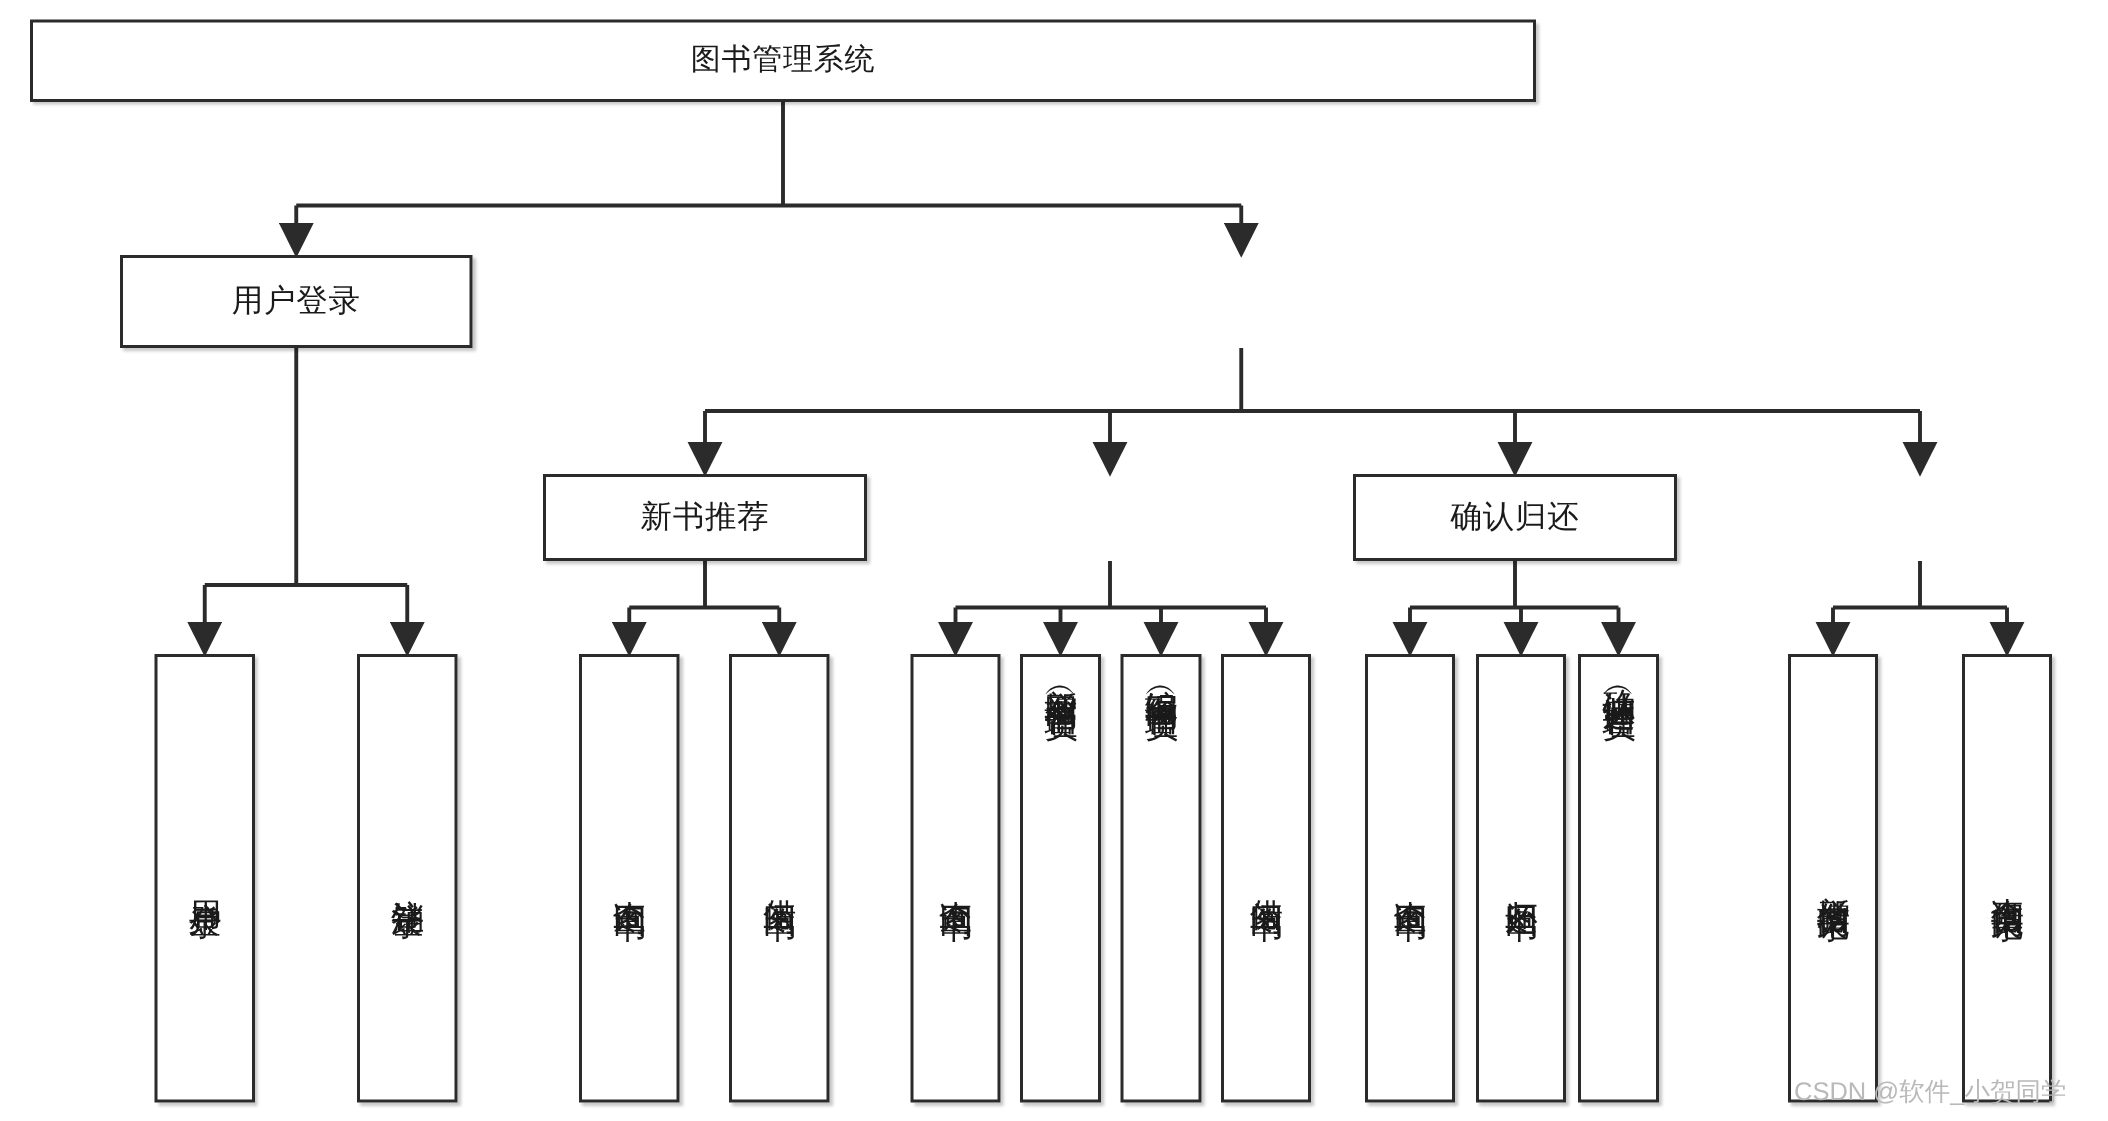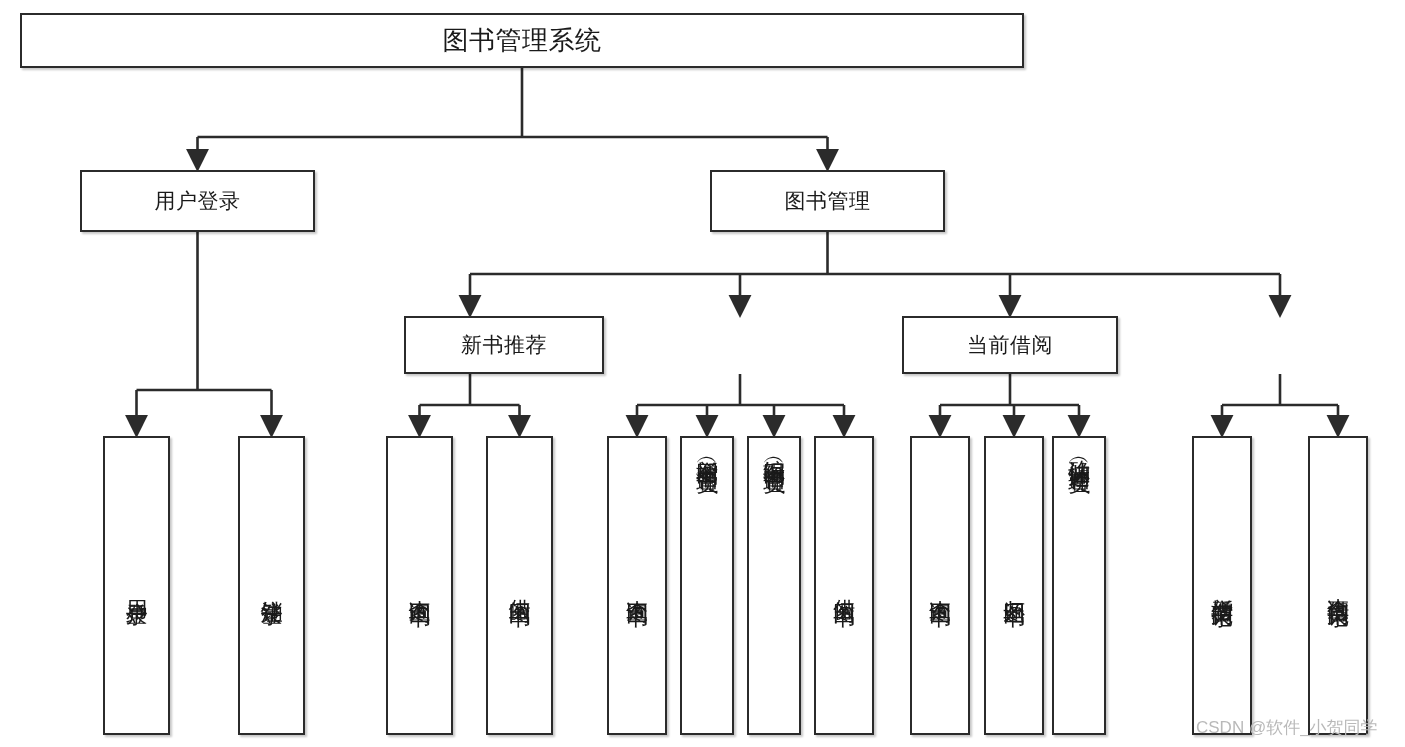--- a/index.html
+++ b/index.html
@@ -41,21 +41,21 @@
     display: block;
     text-align: center;
     line-height: 1.18;
     letter-spacing: 0.5px;
   }
   
   .node.h .node-label {
     writing-mode: horizontal-tb;
     font-size: 21px;
   }
-  .node.root .node-label { font-size: 26px; }
+  .node.root .node-label { font-size: 20px; }
   
   .node.v {
     align-items: flex-start;
     justify-content: center;
     padding-top: 4px;
   }
   .node.v .node-label {
     writing-mode: vertical-rl;
     text-orientation: upright;
     font-size: 22px;
@@ -124,29 +124,26 @@
       </g>
   </svg>
 
   <div class="node h root" style="left:20px; top:13px; width:1004px; height:55px;">
     <span class="node-label">图书管理系统</span>
   </div>
 
   <div class="node h" style="left:80px; top:170px; width:235px; height:62px;">
     <span class="node-label">用户登录</span>
   </div>
-  <div class="node h" style="left:710px; top:170px; width:235px; height:62px;">
-    <span class="node-label">图书管理</span>
-  </div>
 
-  <div class="node h" style="left:362px; top:316px; width:200px; height:58px;margin-left:42px;">
+  <div class="node h" style="left:362px; top:316px; width:216px; height:58px;">
     <span class="node-label">新书推荐</span>
   </div>
   <div class="node h" style="left:902px; top:316px; width:216px; height:58px;">
-    <span class="node-label">当前借阅</span>
+    <span class="node-label">确认归还</span>
   </div>
 
   <div class="node v centered" style="left:103px; top:436px; width:67px; height:299px;">
     <span class="node-label">用户登录</span>
   </div>
   <div class="node v centered" style="left:238px; top:436px; width:67px; height:299px;">
     <span class="node-label">注销登录</span>
   </div>
 
   <div class="node v centered" style="left:386px; top:436px; width:67px; height:299px;">

